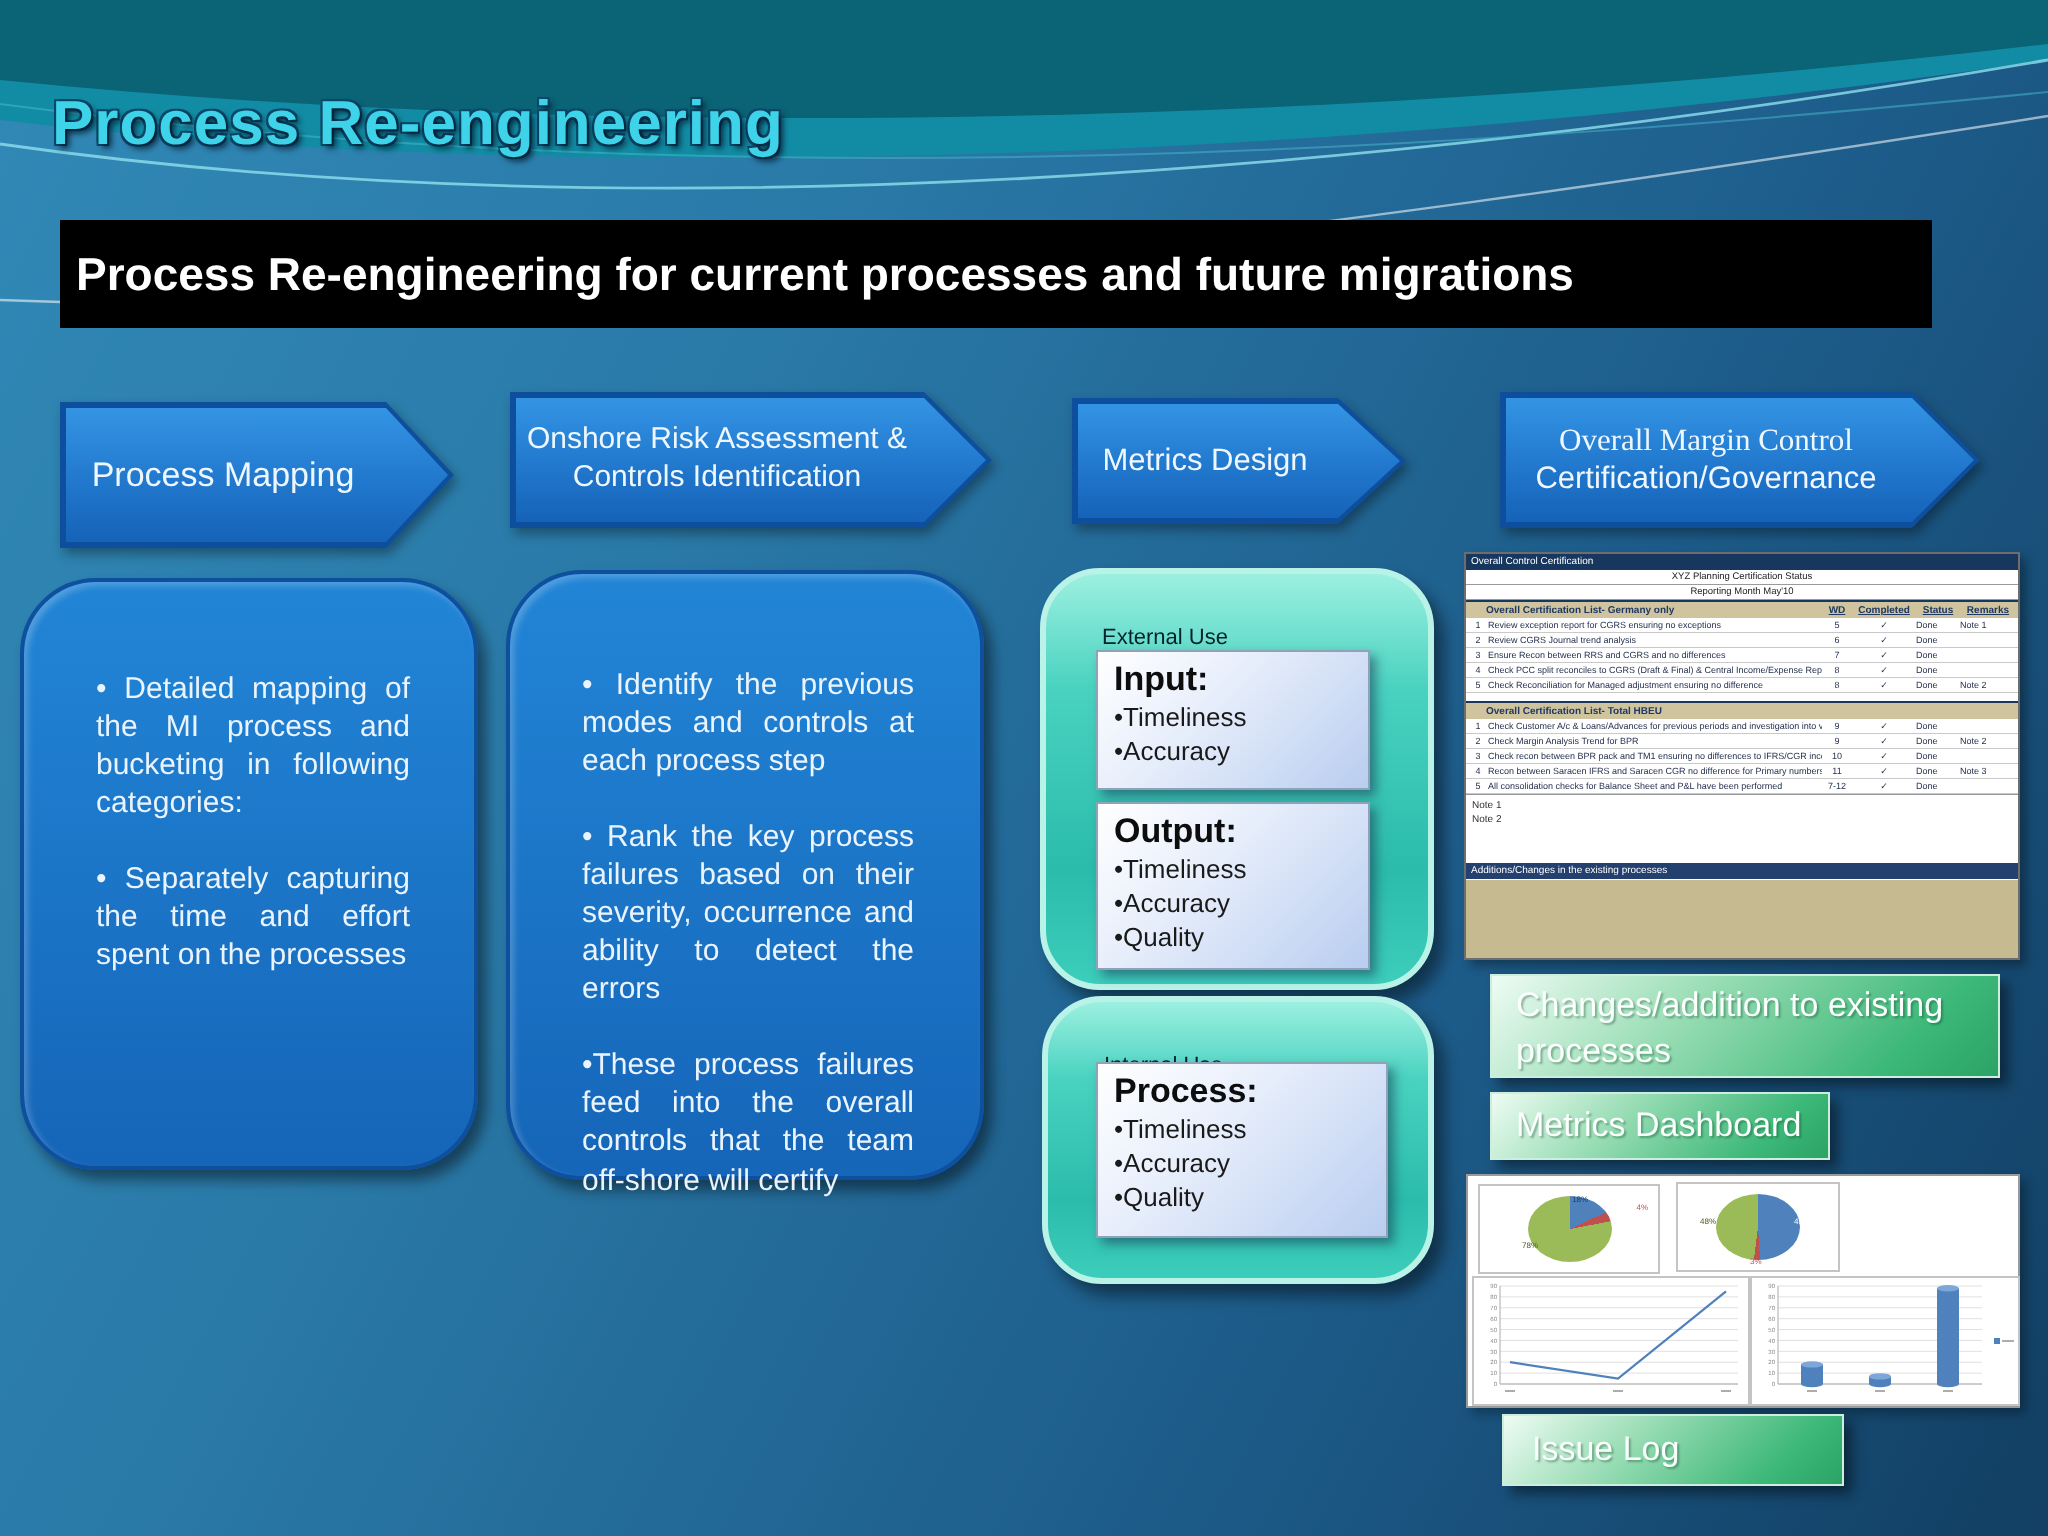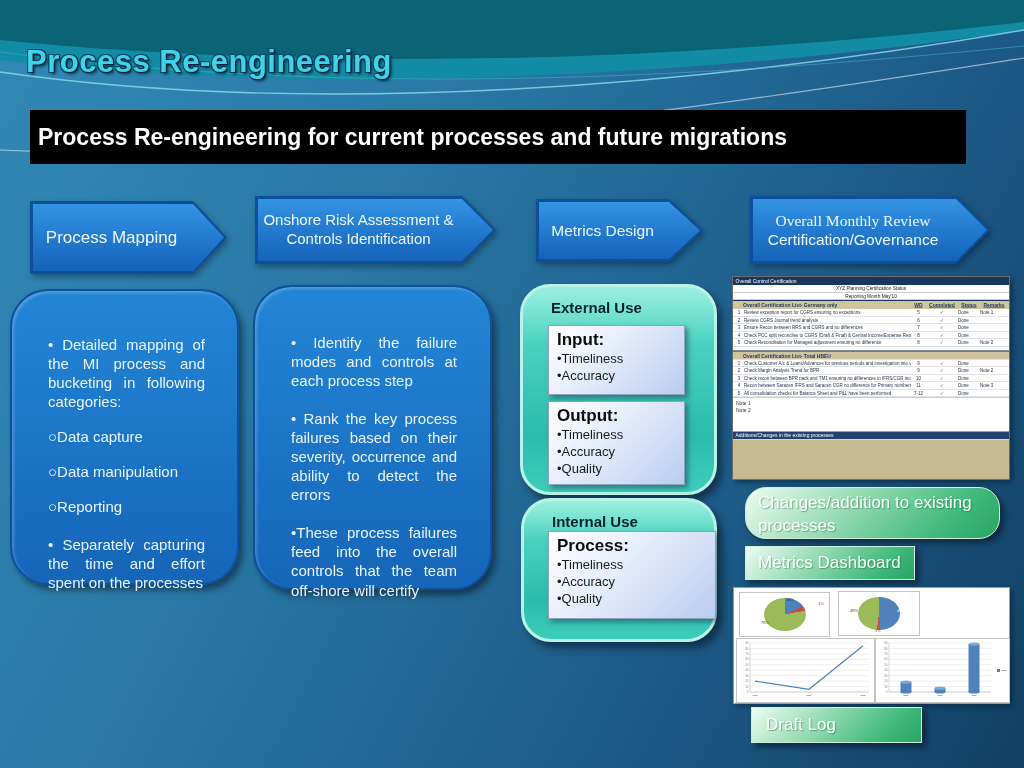--- a/index.html
+++ b/index.html
@@ -39,29 +39,29 @@
   .card .gap{margin-top:19px;}
   .c1{left:10px;top:289px;width:229px;height:296px;padding:28px 16px 0 20px;box-sizing:border-box;}
   .c2{left:253px;top:285px;width:239px;height:305px;padding:30px 17px 0 20px;box-sizing:border-box;}
 
   
   .tealbox{position:absolute;border-radius:30px;border:3px solid #b9f2e7;
     background:linear-gradient(180deg,#9cf0e0 0%,#49d2c0 28%,#2bbcab 72%,#3ccdbb 100%);
     box-shadow:5px 6px 8px rgba(0,0,0,.45);box-sizing:border-box;}
   .ext{left:520px;top:284px;width:197px;height:211px;}
   .int{left:521px;top:498px;width:196px;height:144px;}
-  .teal-label{margin:12px 0 0 28px;font-size:15px;font-weight:bold;color:#04222b;}
+  .teal-label{margin:26px 0 0 28px;font-size:11px;font-weight:normal;color:#04222b;}
   .whitebox{position:absolute;border:1px solid #8fa3b8;
     background:linear-gradient(135deg,#ffffff 0%,#e7eefb 40%,#b9cdf0 100%);
     box-shadow:3px 3px 5px rgba(25,45,75,.5);box-sizing:border-box;padding:4px 0 0 8px;}
   .wb-title{font-size:17px;font-weight:bold;color:#0d0d0d;margin-bottom:1px;}
   .wb-item{font-size:13px;color:#1a1a1a;line-height:1.3;}
   .wb-input{left:25px;top:38px;width:137px;height:70px;}
   .wb-output{left:25px;top:114px;width:137px;height:84px;}
-  .wb-process{left:24px;top:30px;width:168px;height:88px;}
+  .wb-process{left:24px;top:30px;width:146px;height:88px;}
 
   
   .sheet{position:absolute;left:732px;top:276px;width:276px;height:202px;background:#fff;
     border:1px solid #6d6d6d;overflow:hidden;box-shadow:3px 3px 5px rgba(0,0,0,.35);}
   .sheet-scale{width:552px;transform:scale(.5);transform-origin:0 0;color:#26324f;}
   .sh-titlebar{height:16px;line-height:16px;background:#17375e;color:#fff;font-size:10px;padding-left:5px;}
   .sh-sub{height:14px;line-height:14px;text-align:center;font-size:9.5px;color:#222;border-bottom:1px solid #9a9a9a;}
   .sh-sec{display:flex;align-items:center;height:16px;background:#cfc49e;border-top:2px solid #17375e;
     font-size:10px;font-weight:bold;color:#1f3864;padding:0 2px;}
   .sh-sec .c-t{flex:1;padding-left:18px;}
@@ -75,21 +75,21 @@
   .c-r{width:56px;}
   .sh-gap{height:8px;}
   .sh-notes{height:64px;border-top:1px solid #999;font-size:10px;color:#333;padding:4px 0 0 6px;line-height:1.4;}
   .sh-addbar{height:16px;line-height:16px;background:#24406f;color:#fff;font-size:10px;padding-left:5px;}
   .sh-tan{height:94px;background:#c5ba90;border-top:1px solid #fff;}
 
   
   .glabel{position:absolute;background:linear-gradient(135deg,#eefcf3 0%,#9fdfb9 35%,#3cb878 80%,#2ba365 100%);
     box-shadow:4px 4px 6px rgba(0,0,0,.45);border:1px solid #cdeedd;box-sizing:border-box;
     color:#fbfffd;text-shadow:1px 1px 1px rgba(0,60,30,.35);}
-  .g-changes{left:745px;top:487px;width:255px;height:52px;font-size:17px;line-height:1.35;padding:4px 0 0 12px;border-radius:21px;}
+  .g-changes{left:745px;top:487px;width:255px;height:52px;font-size:17px;line-height:1.35;padding:4px 0 0 12px;}
   .g-dash{left:745px;top:546px;width:170px;height:34px;font-size:17px;line-height:32px;padding-left:12px;}
   .g-issue{left:751px;top:707px;width:171px;height:36px;font-size:17px;line-height:34px;padding-left:14px;}
 
   
   .dashboard{position:absolute;left:733px;top:587px;width:275px;height:115px;background:#fff;
     border:1px solid #9a9a9a;box-shadow:3px 3px 5px rgba(0,0,0,.3);}
   .mini{position:absolute;background:#fff;border:1px solid #c4c4c4;}
   .p1{left:5px;top:4px;width:89px;height:43px;}
   .p2{left:104px;top:3px;width:80px;height:43px;}
   .line-box{left:2px;top:50px;width:137px;height:63px;}
@@ -135,38 +135,32 @@
   </div>
   <div class="arrow a3">
     <div class="ar-border"></div>
     <div class="ar-fill"></div>
     <div class="ar-label">Metrics Design</div>
   </div>
   <div class="arrow a4">
     <div class="ar-border"></div>
     <div class="ar-fill"></div>
     <div class="ar-label">
-      <div class="serif-line">Overall Monthly Review</div>
+      <div class="serif-line">Overall Margin Control</div>
       <div>Certification/Governance</div>
     </div>
   </div>
 
   <div class="card c1">
     <p>• Detailed mapping of the MI process and bucketing in following categories:</p>
-    <div>
-
-    <p class="sub">○Data capture</p>
-        <p class="sub">○Data manipulation</p>
-        <p class="sub">○Reporting</p>
-      </div>
     <p class="gap">• Separately capturing the time and effort spent on the processes</p>
   </div>
 
   <div class="card c2">
-    <p>• Identify the failure modes and controls at each process step</p>
+    <p>• Identify the previous modes and controls at each process step</p>
     <p class="gap">• Rank the key process failures based on their severity, occurrence and ability to detect the errors</p>
     <p class="gap">•These process failures feed into the overall controls that the team off-shore will certify</p>
   </div>
 
   <div class="tealbox ext">
     <div class="teal-label">External Use</div>
     <div class="whitebox wb-input">
       <div class="wb-title">Input:</div>
       <div>
 
@@ -417,16 +411,16 @@
           <ellipse cx="98" cy="53" rx="5.5" ry="1.6" fill="#4f81bd"></ellipse>
           <line x1="95.5" x2="100.5" y1="56.5" y2="56.5" stroke="#999" stroke-width="0.8"></line>
           <text x="98" y="59" font-size="2.6" fill="#888" text-anchor="middle"></text>
           <rect x="121" y="30" width="3" height="3" fill="#4f81bd"></rect>
           <line x1="125" x2="131" y1="31.5" y2="31.5" stroke="#999" stroke-width="0.8"></line>
         </svg>
     </div>
   </div>
 
   <div class="glabel g-issue">
-    <span>Draft Log</span>
+    <span>Issue Log</span>
   </div>
 
 </div>
 
 </body></html>

